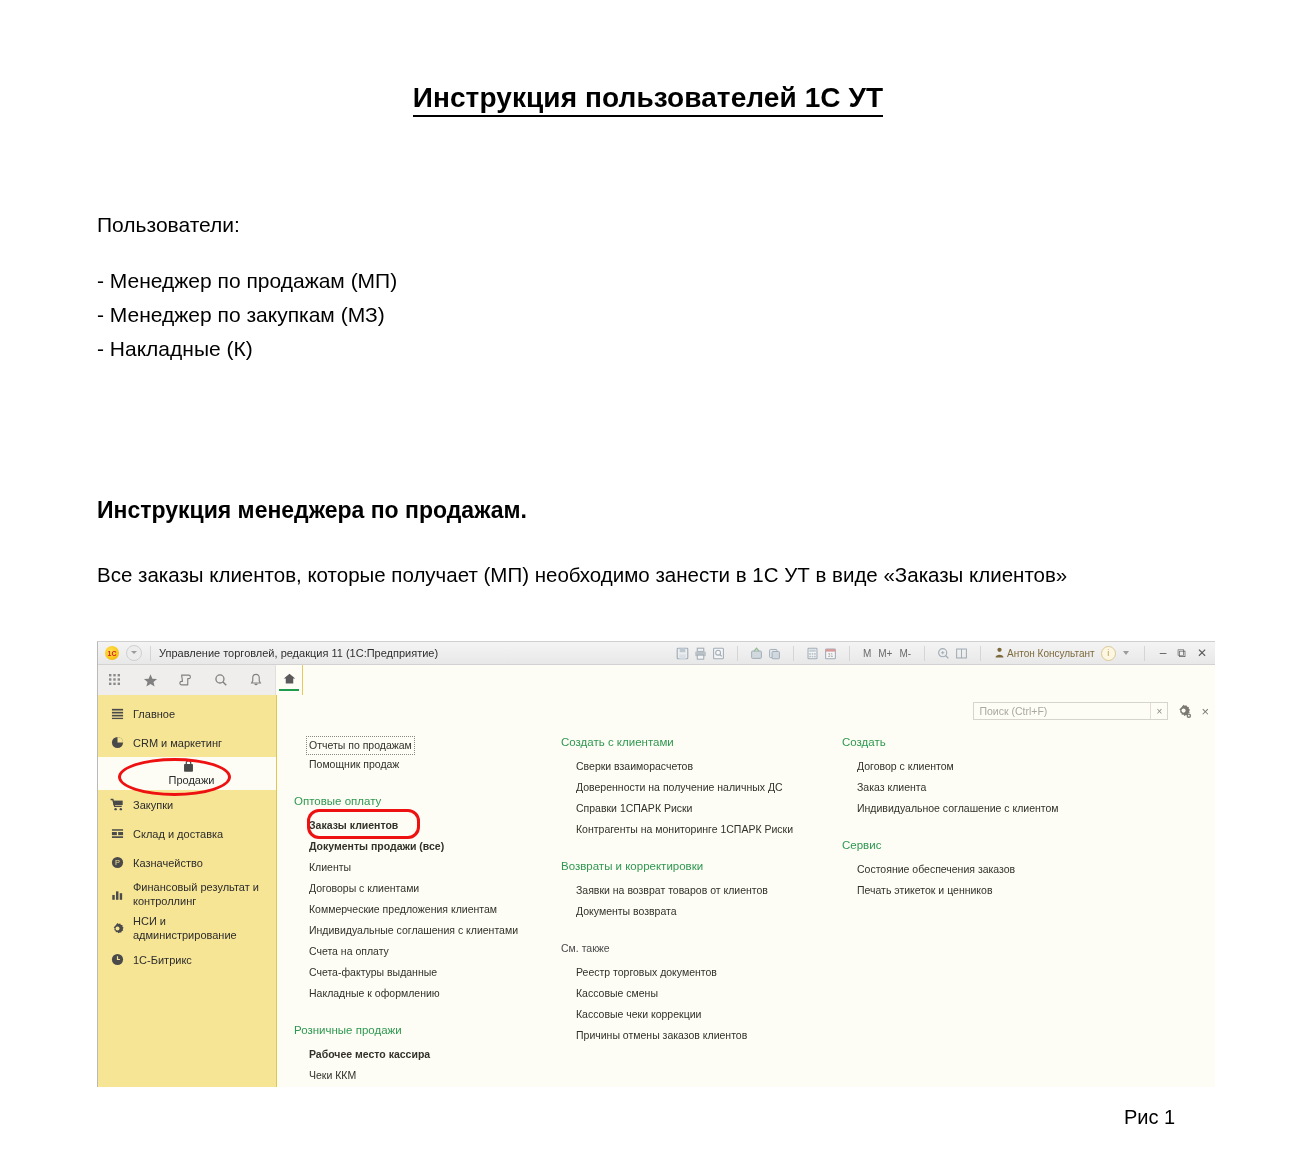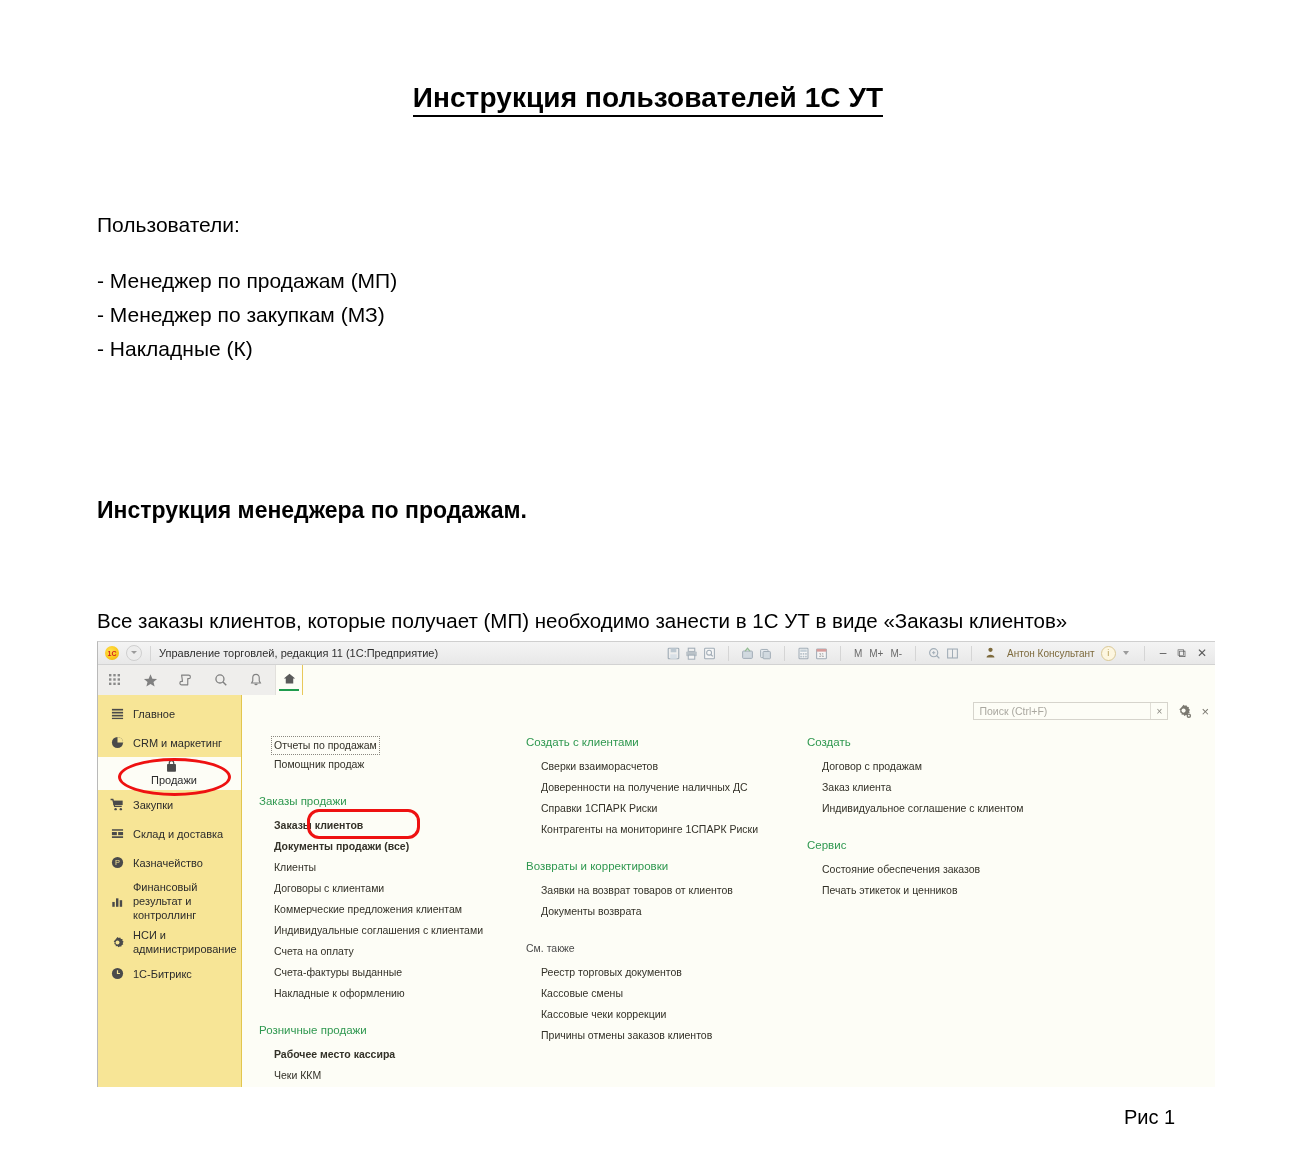--- a/index.html
+++ b/index.html
@@ -46,21 +46,20 @@
     left: 97px; top: 497px;
     font-size: 23px;
     font-weight: bold;
   }
   .body-para {
     position: absolute;
     left: 97px; top: 558px;
     width: 1090px;
     font-size: 20.5px;
     line-height: 34px;
-    margin-top: 46px;
   }
   .fig-caption {
     position: absolute;
     left: 1124px; top: 1106px;
     font-size: 20px;
   }
 
   
   #onec-window {
     position: absolute;
@@ -153,21 +152,21 @@
     color: #6a6a6a;
     padding: 0 2px;
     flex: none;
   }
   .tb-user {
     font-size: 10px;
     color: #7d6a3c;
     white-space: nowrap;
     display: flex;
     align-items: center;
-    gap: 12px;
+    gap: 3px;
     padding: 0 3px;
     flex: none;
   }
   .tb-infobadge {
     width: 13px; height: 13px;
     border-radius: 50%;
     border: 1px solid #d9c896;
     background: #fdf6e0;
     color: #b59b53;
     font-size: 9px;
@@ -237,21 +236,21 @@
     box-sizing: border-box;
   }
 
   
   .onec-body {
     position: relative;
     display: flex;
     height: 394px;
   }
   .side-nav {
-    width: 144px;
+    width: 179px;
     background: #f7e596;
     border-right: 1px solid #e2c64e;
     box-sizing: border-box;
     padding-top: 4px;
     flex: none;
   }
   .nav-item {
     display: flex;
     align-items: center;
     min-height: 29px;
@@ -669,21 +668,21 @@
       </div>
 
       <div class="cols">
 
         <div class="col col-1">
           <div style="height:4px"></div>
           <div class="m-item focused">Отчеты по продажам</div>
           <div class="m-item">Помощник продаж</div>
 
           <div class="gap-md"></div>
-          <div class="grp-title">Заказы продажи</div>
+          <div class="grp-title">Оптовые оплату</div>
           <div class="m-item bold">Заказы клиентов</div>
           <div class="m-item bold">Документы продажи (все)</div>
           <div class="m-item">Клиенты</div>
           <div class="m-item">Договоры с клиентами</div>
           <div class="m-item">Коммерческие предложения клиентам</div>
           <div class="m-item">Индивидуальные соглашения с клиентами</div>
           <div class="m-item">Счета на оплату</div>
           <div class="m-item">Счета-фактуры выданные</div>
           <div class="m-item">Накладные к оформлению</div>
 
@@ -710,21 +709,21 @@
           <div class="grp-title gray">См. также</div>
           <div class="m-item">Реестр торговых документов</div>
           <div class="m-item">Кассовые смены</div>
           <div class="m-item">Кассовые чеки коррекции</div>
           <div class="m-item">Причины отмены заказов клиентов</div>
         </div>
 
         <div class="col col-3">
           <div style="height:4px"></div>
           <div class="grp-title">Создать</div>
-          <div class="m-item">Договор с продажам</div>
+          <div class="m-item">Договор с клиентом</div>
           <div class="m-item">Заказ клиента</div>
           <div class="m-item">Индивидуальное соглашение с клиентом</div>
 
           <div class="gap-md"></div>
           <div class="grp-title">Сервис</div>
           <div class="m-item">Состояние обеспечения заказов</div>
           <div class="m-item">Печать этикеток и ценников</div>
         </div>
       </div>
     </div>

